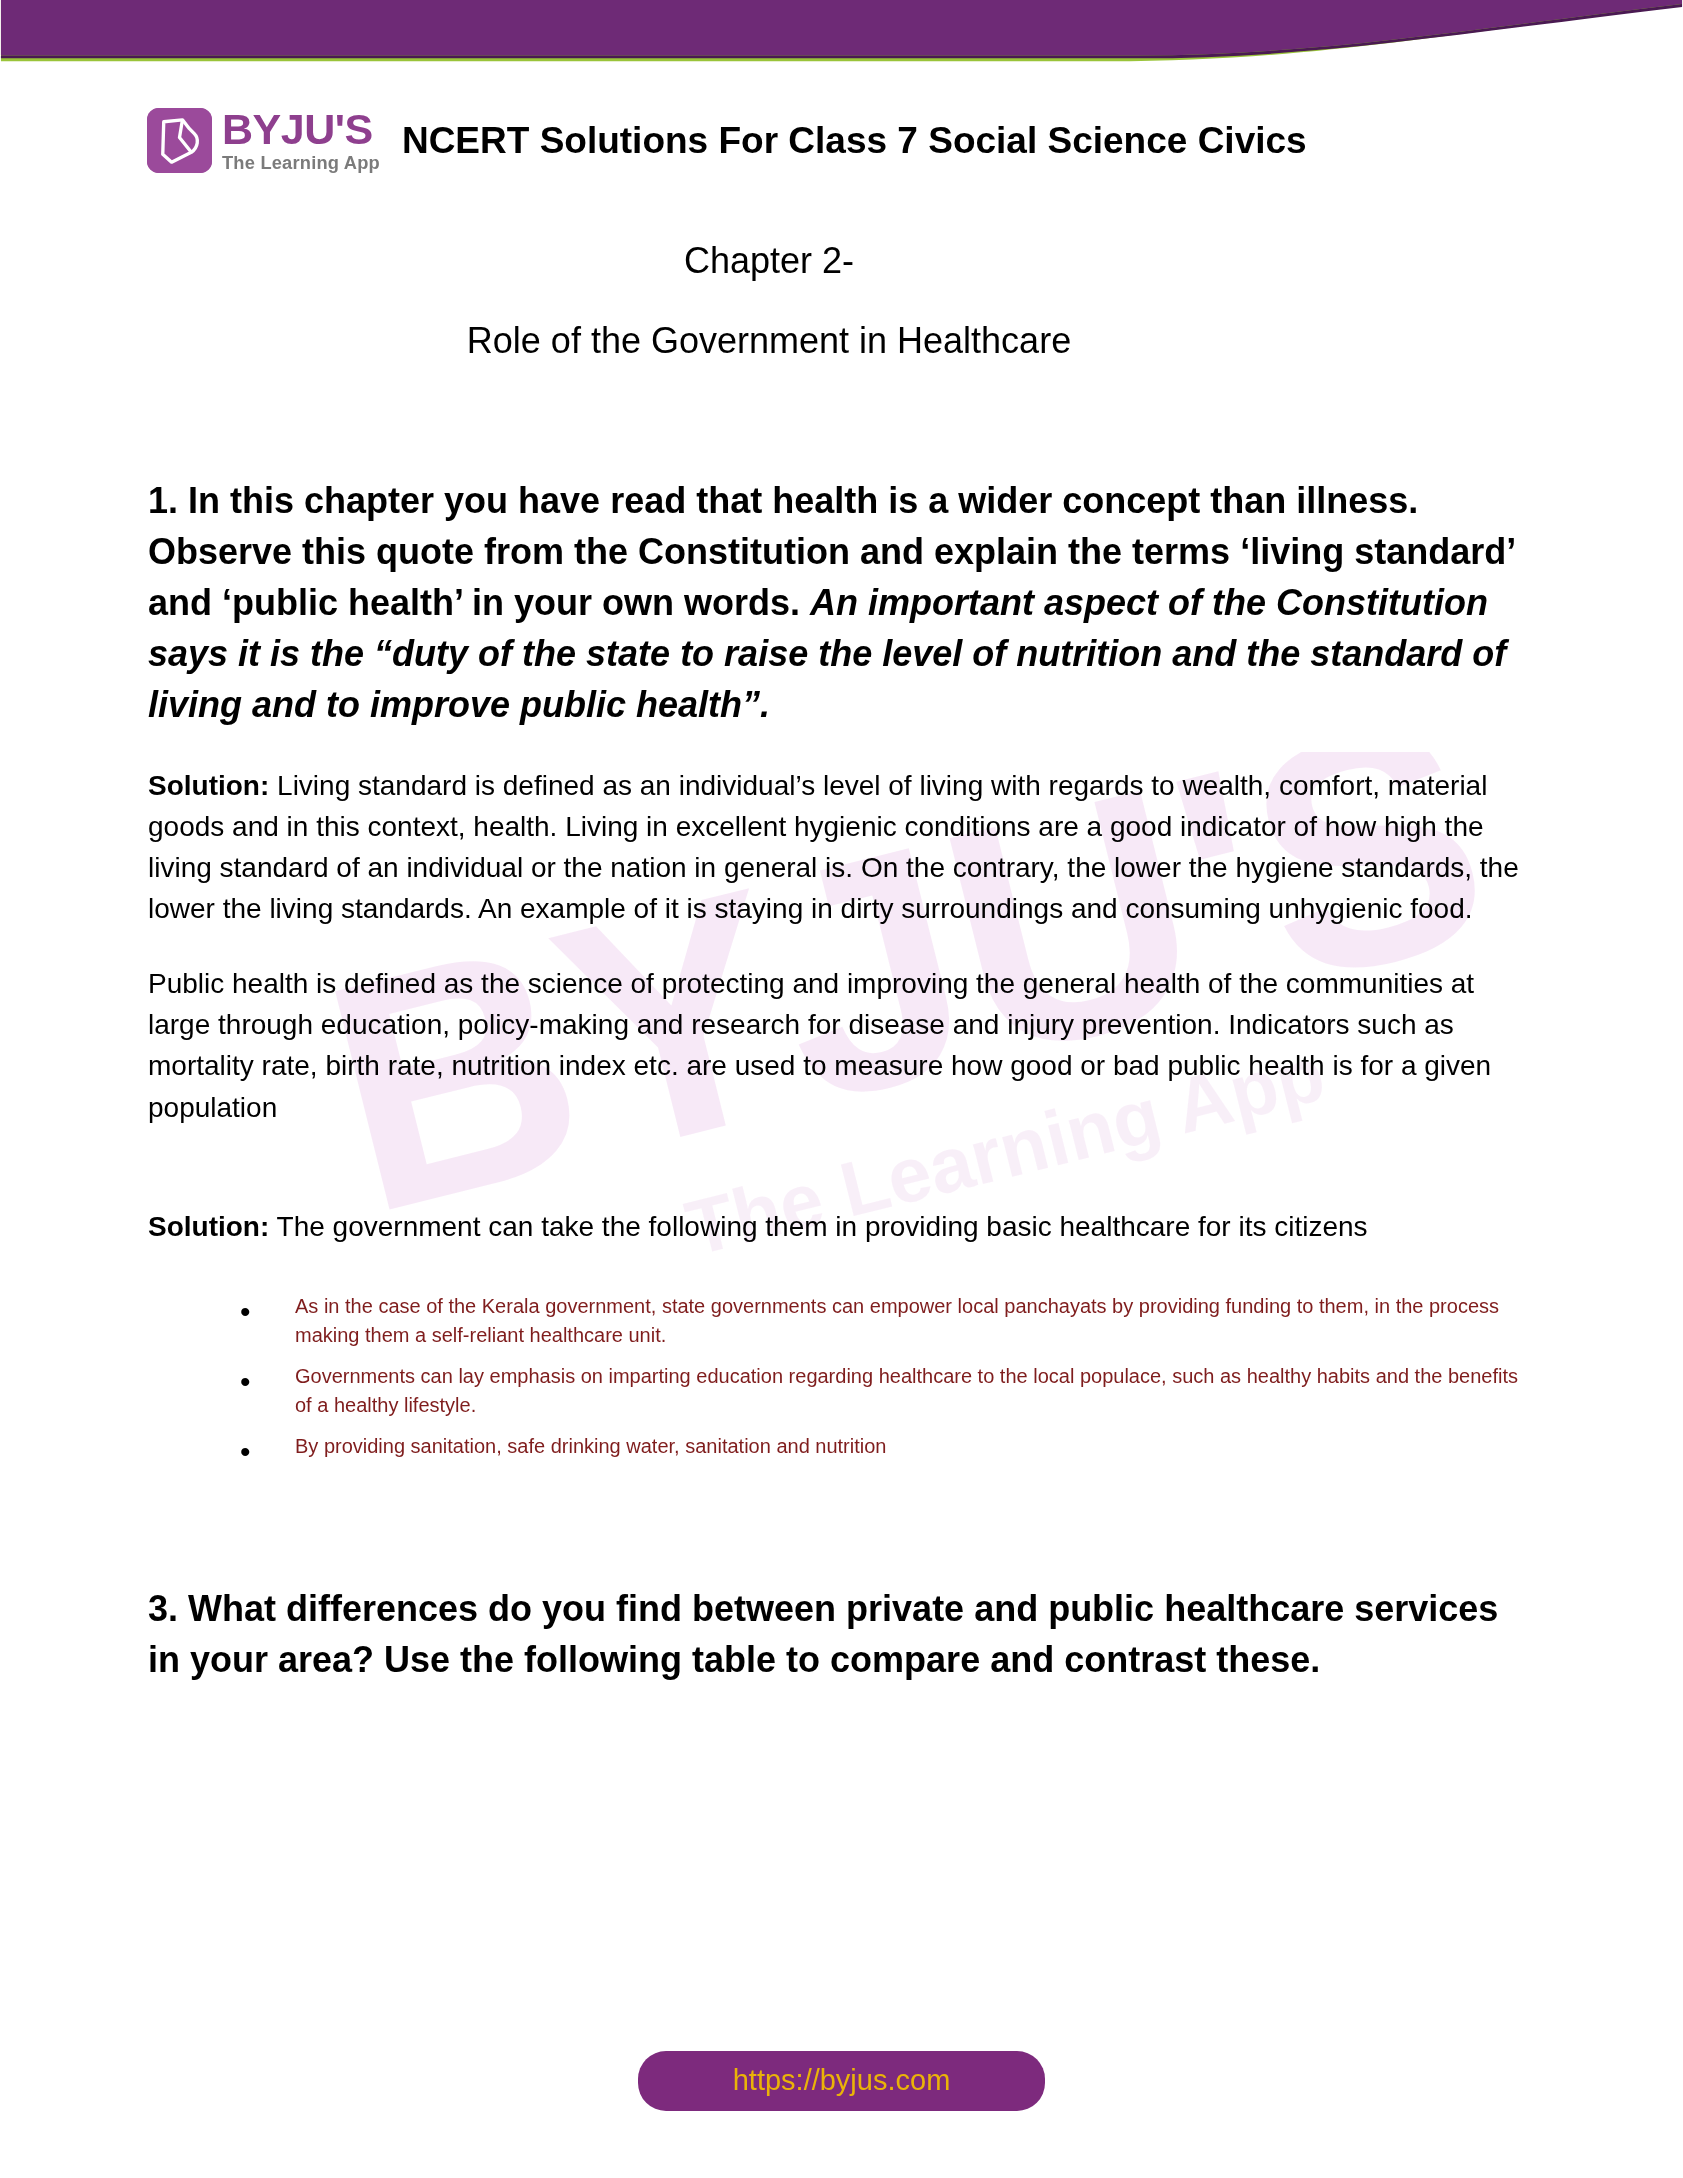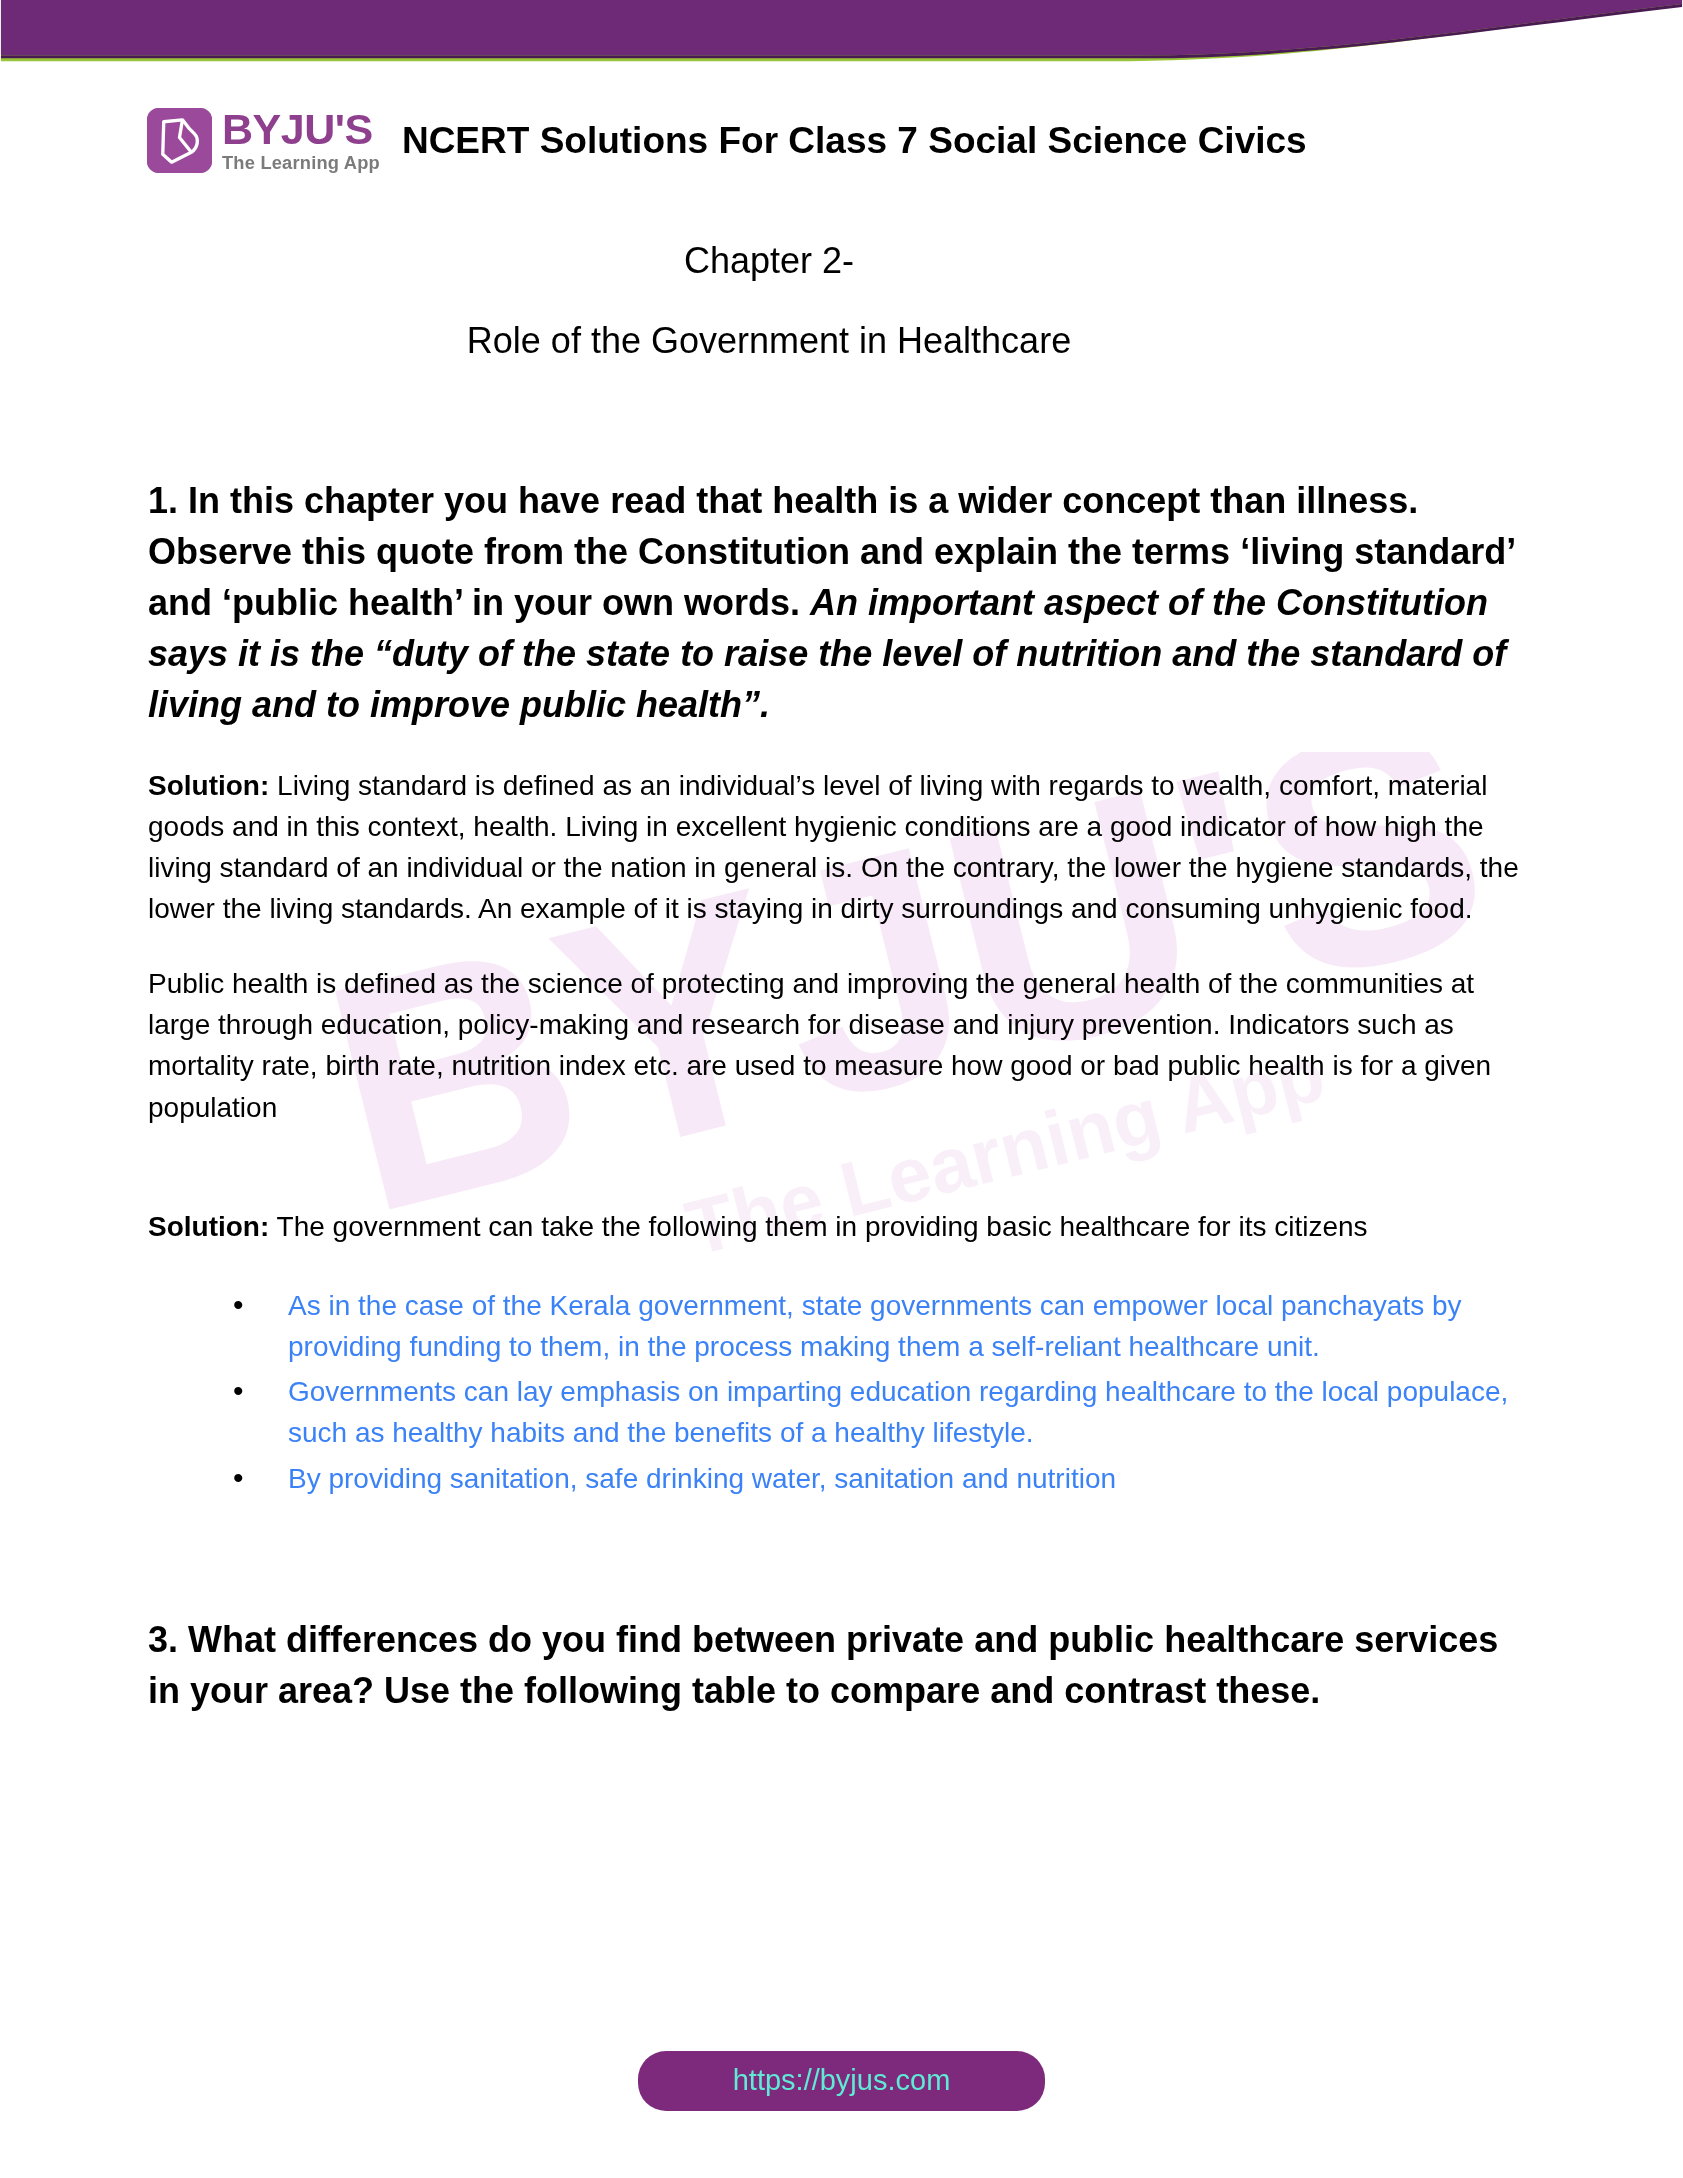--- a/index.html
+++ b/index.html
@@ -155,25 +155,25 @@
   .gap-m  { height: 44px; }
   .gap-xl { height: 111px; }
 
   ul.bullets {
     margin: 0;
     padding: 0 0 0 81px;
     list-style: none;
   }
   ul.bullets li {
     position: relative;
-    font-size: 28px;
+    font-size: 20px;
     line-height: 1.47;
-    color: #3b82f6;
+    color: #7f1d1d;
     padding-left: 55px;
-    margin: 4px;
+    margin: 11px;
   }
   ul.bullets li::before {
     content: "\2022";
     position: absolute;
     left: 0;
     top: -2px;
     font-size: 30px;
     color: #000;
   }
 
@@ -182,21 +182,21 @@
     position: absolute;
     left: 0;
     top: 2051px;
     width: 1683px;
     text-align: center;
     z-index: 20;
   }
   .url-pill {
     display: inline-block;
     background: #7d2a7d;
-    color: #5eead4;
+    color: #eab308;
     font-size: 29px;
     padding: 13px 95px 15px 95px;
     border-radius: 28px;
     line-height: 1.12;
     text-decoration: none;
   }
 </style>
 </head>
 <body>
 

